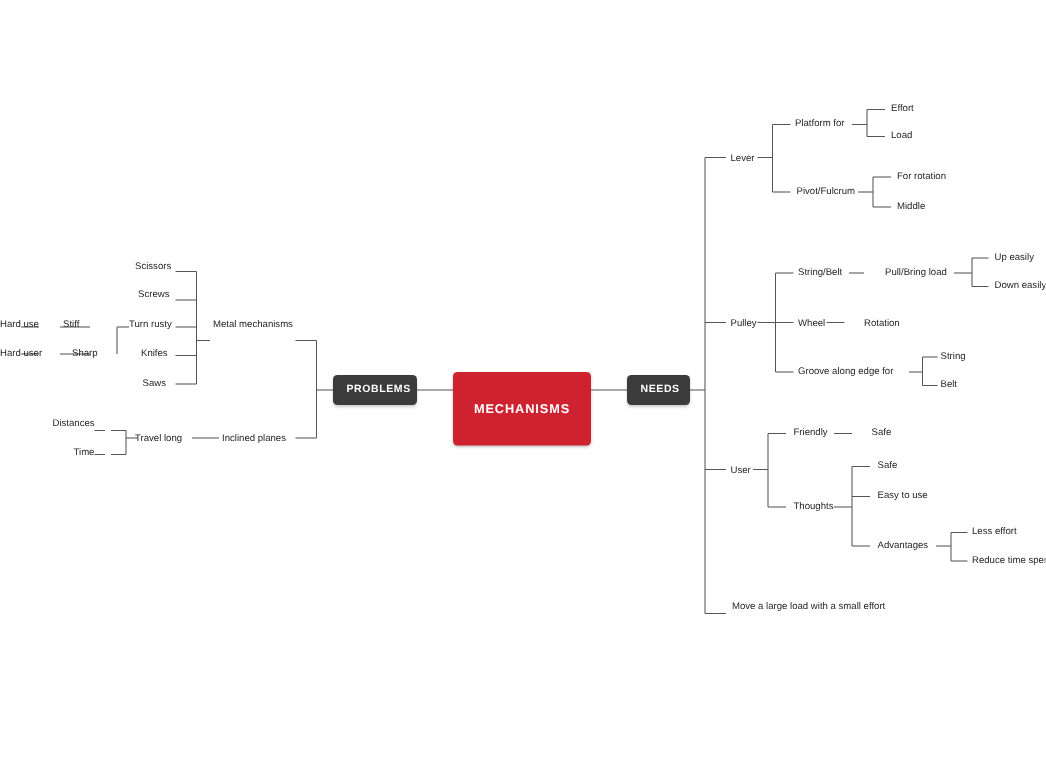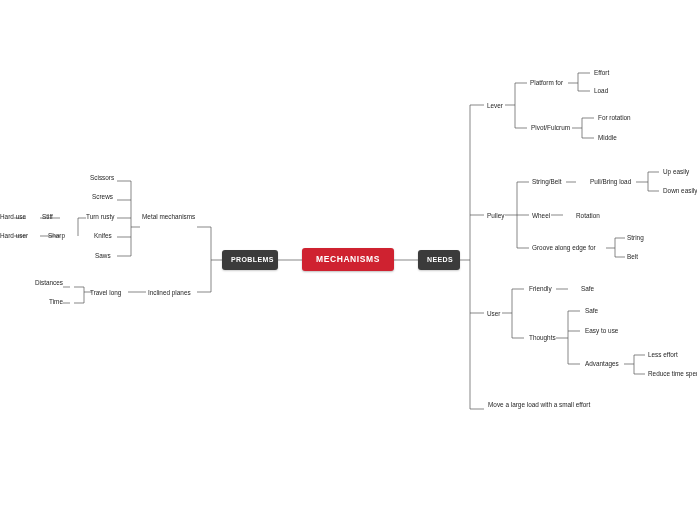--- a/index.html
+++ b/index.html
@@ -29,21 +29,21 @@
     line-height: 1.1;
   }
   
   .central {
     background: #cf2230;
     color: #ffffff;
     font-weight: bold;
     font-size: 8.5px;
     letter-spacing: 0.6px;
     border-radius: 3px;
-    padding: 7px 10px;
+    padding: 20px 10px;
     text-align: center;
     box-shadow: 0 1px 2px rgba(0,0,0,0.25);
   }
   
   .mainbranch {
     background: #3b3b3b;
     color: #ffffff;
     font-weight: bold;
     font-size: 7px;
     letter-spacing: 0.4px;

